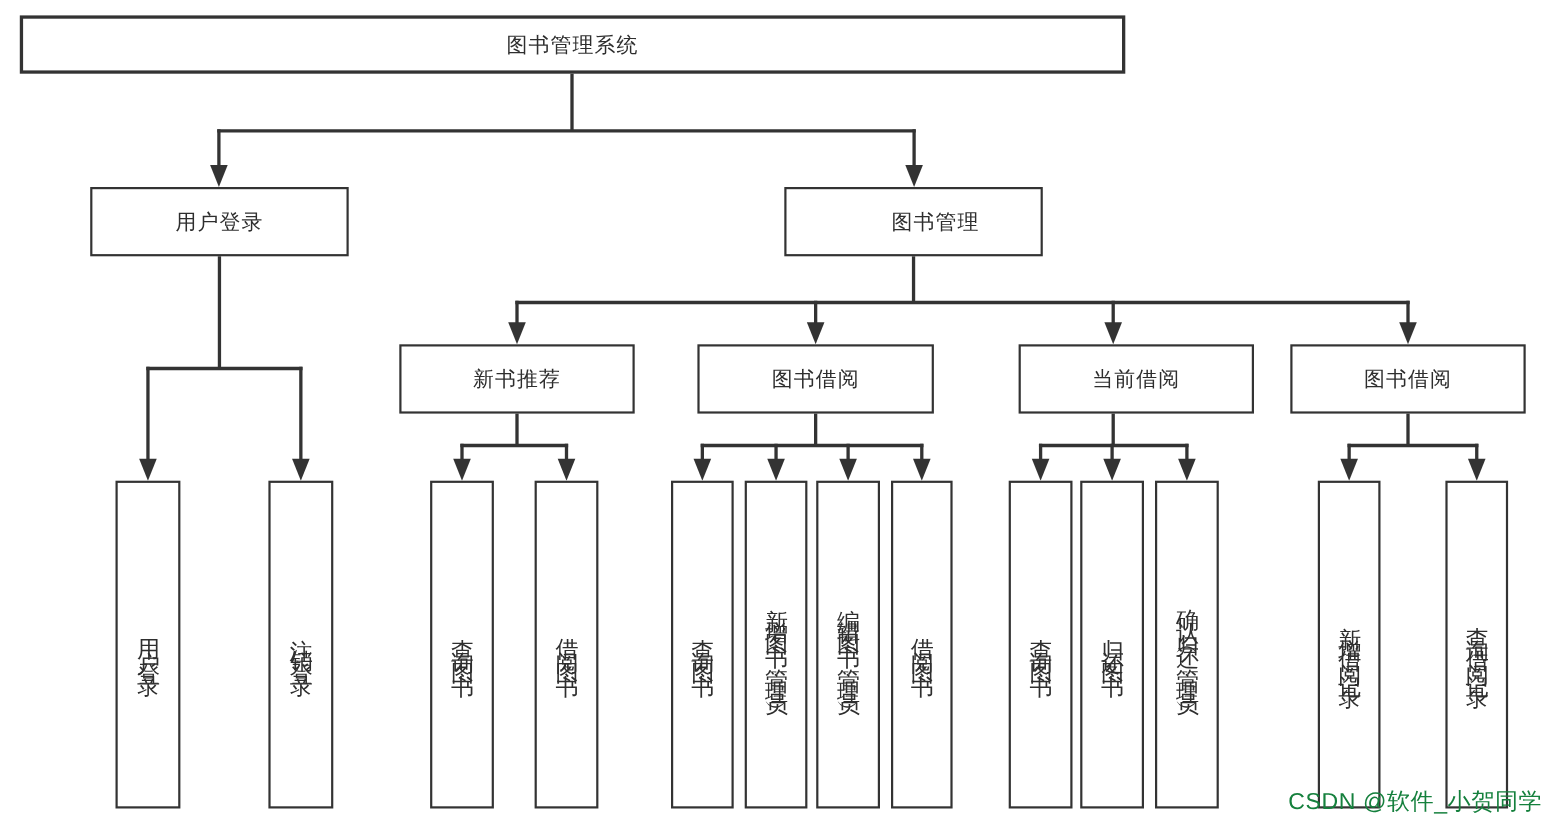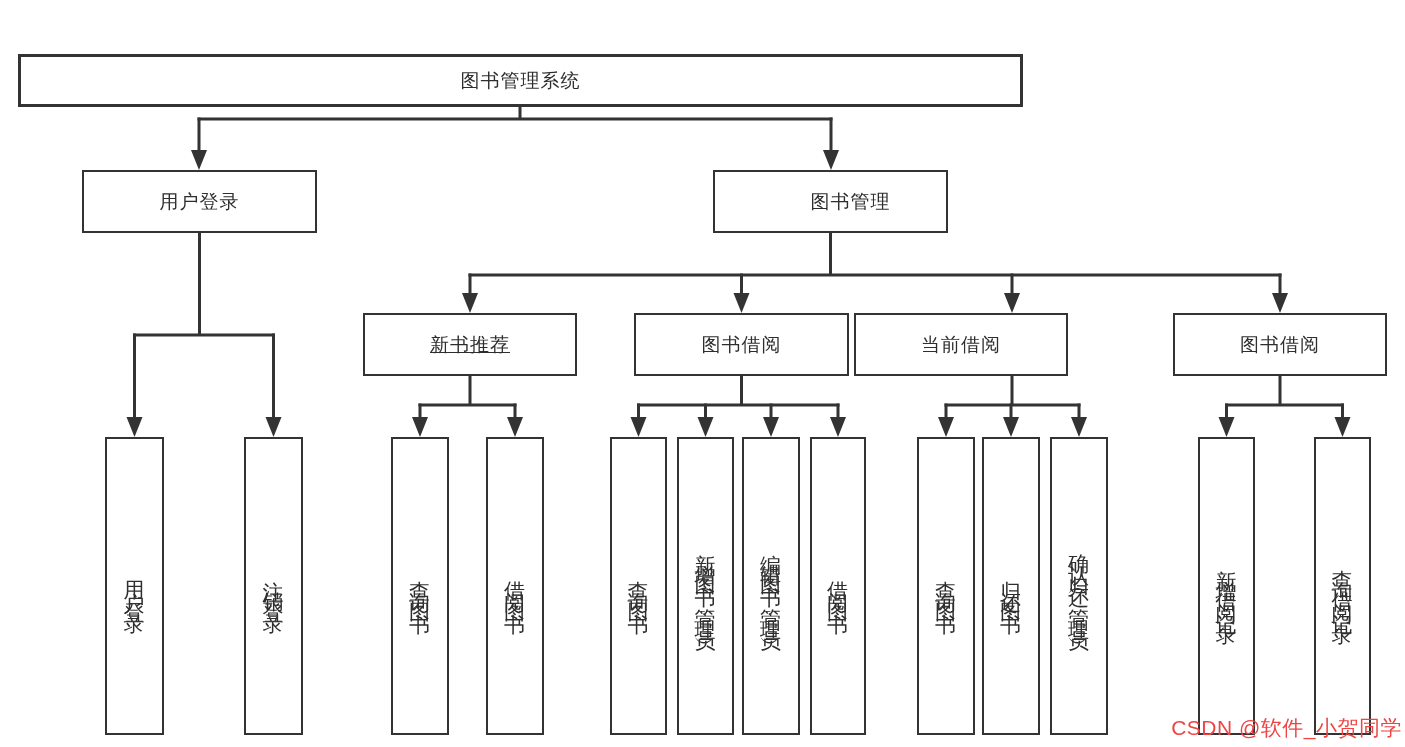--- a/index.html
+++ b/index.html
@@ -36,21 +36,21 @@
     font-size: 21px;
     letter-spacing: 11px;
     line-height: 1;
     overflow: hidden;
   }
   .watermark {
     position: absolute;
     right: 3px;
     bottom: 5px;
     font-size: 21px;
-    color: #ef4444;
+    color: #15803d;
     letter-spacing: 0.5px;
     z-index: 5;
     white-space: nowrap;
   }
 </style>
 </head>
 <body>
 
 <div id="canvas">
 
@@ -94,38 +94,38 @@
       <polygon points="763,417 779,417 771,437"></polygon>
       <polygon points="830,417 846,417 838,437"></polygon>
       <polygon points="938,417 954,417 946,437"></polygon>
       <polygon points="1003,417 1019,417 1011,437"></polygon>
       <polygon points="1071,417 1087,417 1079,437"></polygon>
       <polygon points="1218.5,417 1234.5,417 1226.5,437"></polygon>
       <polygon points="1334.5,417 1350.5,417 1342.5,437"></polygon>
     </g>
   </svg>
 
-  <div class="node root" style="left:18px; top:14px; width:1005px; height:53px;margin-top:40px;">
+  <div class="node root" style="left:18px; top:14px; width:1005px; height:53px;">
     <span>图书管理系统</span>
   </div>
 
   <div class="node" style="left:82px; top:170px; width:235px; height:63px;">
     <span>用户登录</span>
   </div>
   <div class="node" style="left:713px; top:170px; width:235px; height:63px;padding-left:40px;">
     <span>图书管理</span>
   </div>
 
-  <div class="node" style="left:363px; top:313px; width:214px; height:63px;text-decoration:underline;">
+  <div class="node" style="left:363px; top:313px; width:214px; height:63px;">
     <span>新书推荐</span>
   </div>
   <div class="node" style="left:634px; top:313px; width:215px; height:63px;">
     <span>图书借阅</span>
   </div>
-  <div class="node" style="left:854px; top:313px; width:214px; height:63px;">
+  <div class="node" style="left:926px; top:313px; width:214px; height:63px;">
     <span>当前借阅</span>
   </div>
   <div class="node" style="left:1173px; top:313px; width:214px; height:63px;">
     <span>图书借阅</span>
   </div>
 
   <div class="node leaf" style="left:105px; top:437px; width:59px; height:298px;">
     <span>用户登录</span>
   </div>
   <div class="node leaf" style="left:244px; top:437px; width:59px; height:298px;">

